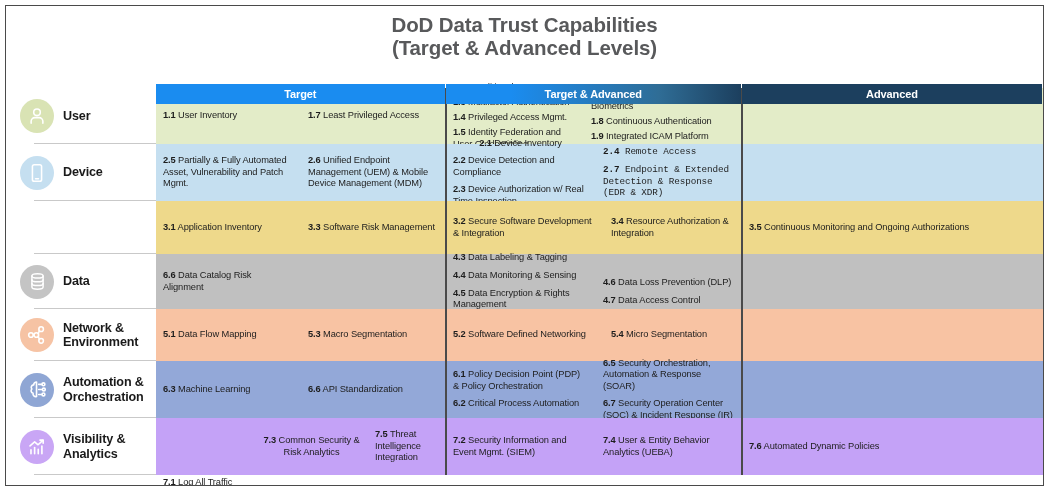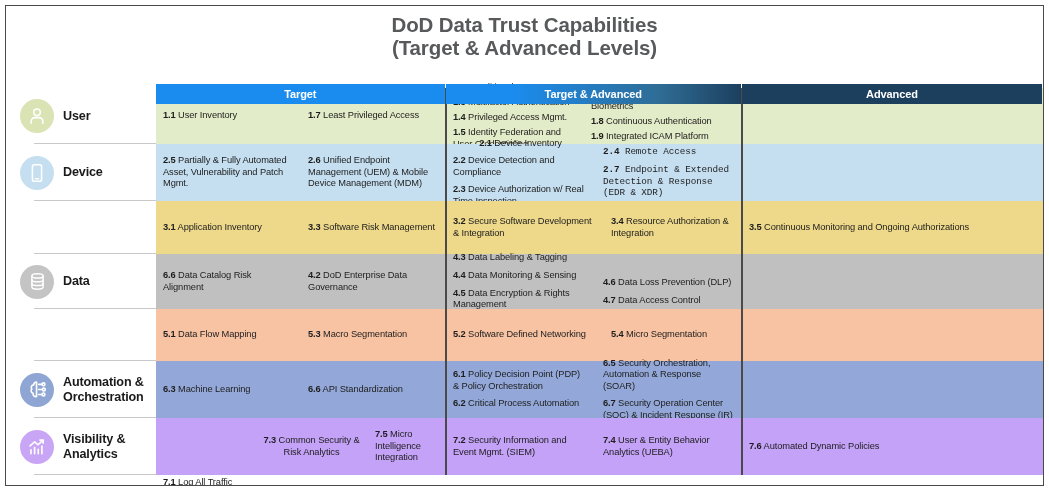--- a/index.html
+++ b/index.html
@@ -217,25 +217,20 @@
           </div>
         </div>
       </div>
       <div class="row" style="top: 248px; height: 55px;">
         <div class="band" style="background: rgb(192, 192, 192);">
           <div class="seg" style="left: 0px; width: 145px;">
             <div class="caps gap6" style="width: 100%; padding-right: 8px;">
               <div class="cap"><b>6.6</b><span> Data Catalog Risk Alignment</span></div>
             </div>
           </div>
-          <div class="seg" style="left: 145px; width: 145px;">
-            <div class="caps gap6" style="width: 100%; padding-right: 8px;">
-              <div class="cap"><b>4.2</b><span> DoD Enterprise Data Governance</span></div>
-            </div>
-          </div>
           <div class="segline" style="left: 289.3px;"></div>
           <div class="seg" style="left: 290px; width: 150px;">
             <div class="caps gap6" style="width: 100%; padding-right: 8px;">
               <div class="cap"><b>4.3</b><span> Data Labeling &amp; Tagging</span></div>
               <div class="cap"><b>4.4</b><span> Data Monitoring &amp; Sensing</span></div>
               <div class="cap"><b>4.5</b><span> Data Encryption &amp; Rights Management</span></div>
             </div>
           </div>
           <div class="seg" style="left: 440px; width: 146px;">
             <div class="caps gap6" style="width: 100%; padding-right: 8px; margin-top: 20px;">
@@ -280,20 +275,34 @@
           </div>
           <div class="seg" style="left: 448px; width: 138px;">
             <div class="caps gap3" style="width: 100%; padding-right: 8px;">
               <div class="cap"><b>5.4</b><span> Micro Segmentation</span></div>
             </div>
           </div>
           <div class="segline" style="left: 585.3px;"></div>
           <div class="seg" style="left: 586px; width: 300px;">
             <div class="caps gap3" style="width: 100%; padding-right: 8px;"></div>
           </div>
+        </div>
+        <div class="labelcell">
+          <div class="ico" style="background: rgb(246, 195, 164);">
+            <svg width="22" height="22" viewBox="0 0 24 24">
+              <circle cx="16.5" cy="5.6" r="2.5" fill="none" stroke="#ffffff" stroke-width="1.7" stroke-linecap="round" stroke-linejoin="round"></circle>
+              <circle cx="5.4" cy="12" r="2.5" fill="none" stroke="#ffffff" stroke-width="1.7" stroke-linecap="round" stroke-linejoin="round"></circle>
+              <circle cx="16.5" cy="18.4" r="2.5" fill="none" stroke="#ffffff" stroke-width="1.7" stroke-linecap="round" stroke-linejoin="round"></circle>
+              <circle cx="11.3" cy="12" r="2.5" fill="none" stroke="#ffffff" stroke-width="1.7" stroke-linecap="round" stroke-linejoin="round"></circle>
+              <line x1="7.9" y1="12" x2="8.8" y2="12" fill="none" stroke="#ffffff" stroke-width="1.7" stroke-linecap="round" stroke-linejoin="round"></line>
+              <line x1="13.4" y1="10.6" x2="14.6" y2="7" fill="none" stroke="#ffffff" stroke-width="1.7" stroke-linecap="round" stroke-linejoin="round"></line>
+              <line x1="13.4" y1="13.4" x2="14.6" y2="17" fill="none" stroke="#ffffff" stroke-width="1.7" stroke-linecap="round" stroke-linejoin="round"></line>
+            </svg>
+          </div>
+          <div class="pilltext">Network &amp;<br>Environment</div>
         </div>
       </div>
       <div class="row" style="top: 355px; height: 57px;">
         <div class="band" style="background: rgb(147, 168, 216);">
           <div class="seg" style="left: 0px; width: 145px;">
             <div class="caps gap6" style="width: 100%; padding-right: 8px;">
               <div class="cap"><b>6.3</b><span> Machine Learning</span></div>
             </div>
           </div>
           <div class="seg" style="left: 145px; width: 145px;">
@@ -339,21 +348,21 @@
               <div class="cap"><b>7.1</b><span> Log All Traffic</span></div>
             </div>
           </div>
           <div class="seg" style="left: 100px; width: 112px;">
             <div class="caps gap3" style="width: 100%; padding-right: 8px; text-align: center;">
               <div class="cap"><b>7.3</b><span> Common Security &amp; Risk Analytics</span></div>
             </div>
           </div>
           <div class="seg" style="left: 212px; width: 78px;">
             <div class="caps gap3" style="width: 100%; padding-right: 8px;">
-              <div class="cap"><b>7.5</b><span> Micro Intelligence Integration</span></div>
+              <div class="cap"><b>7.5</b><span> Threat Intelligence Integration</span></div>
             </div>
           </div>
           <div class="segline" style="left: 289.3px;"></div>
           <div class="seg" style="left: 290px; width: 150px;">
             <div class="caps gap3" style="width: 100%; padding-right: 8px;">
               <div class="cap"><b>7.2</b><span> Security Information and Event Mgmt. (SIEM)</span></div>
             </div>
           </div>
           <div class="seg" style="left: 440px; width: 146px;">
             <div class="caps gap3" style="width: 100%; padding-right: 8px;">

